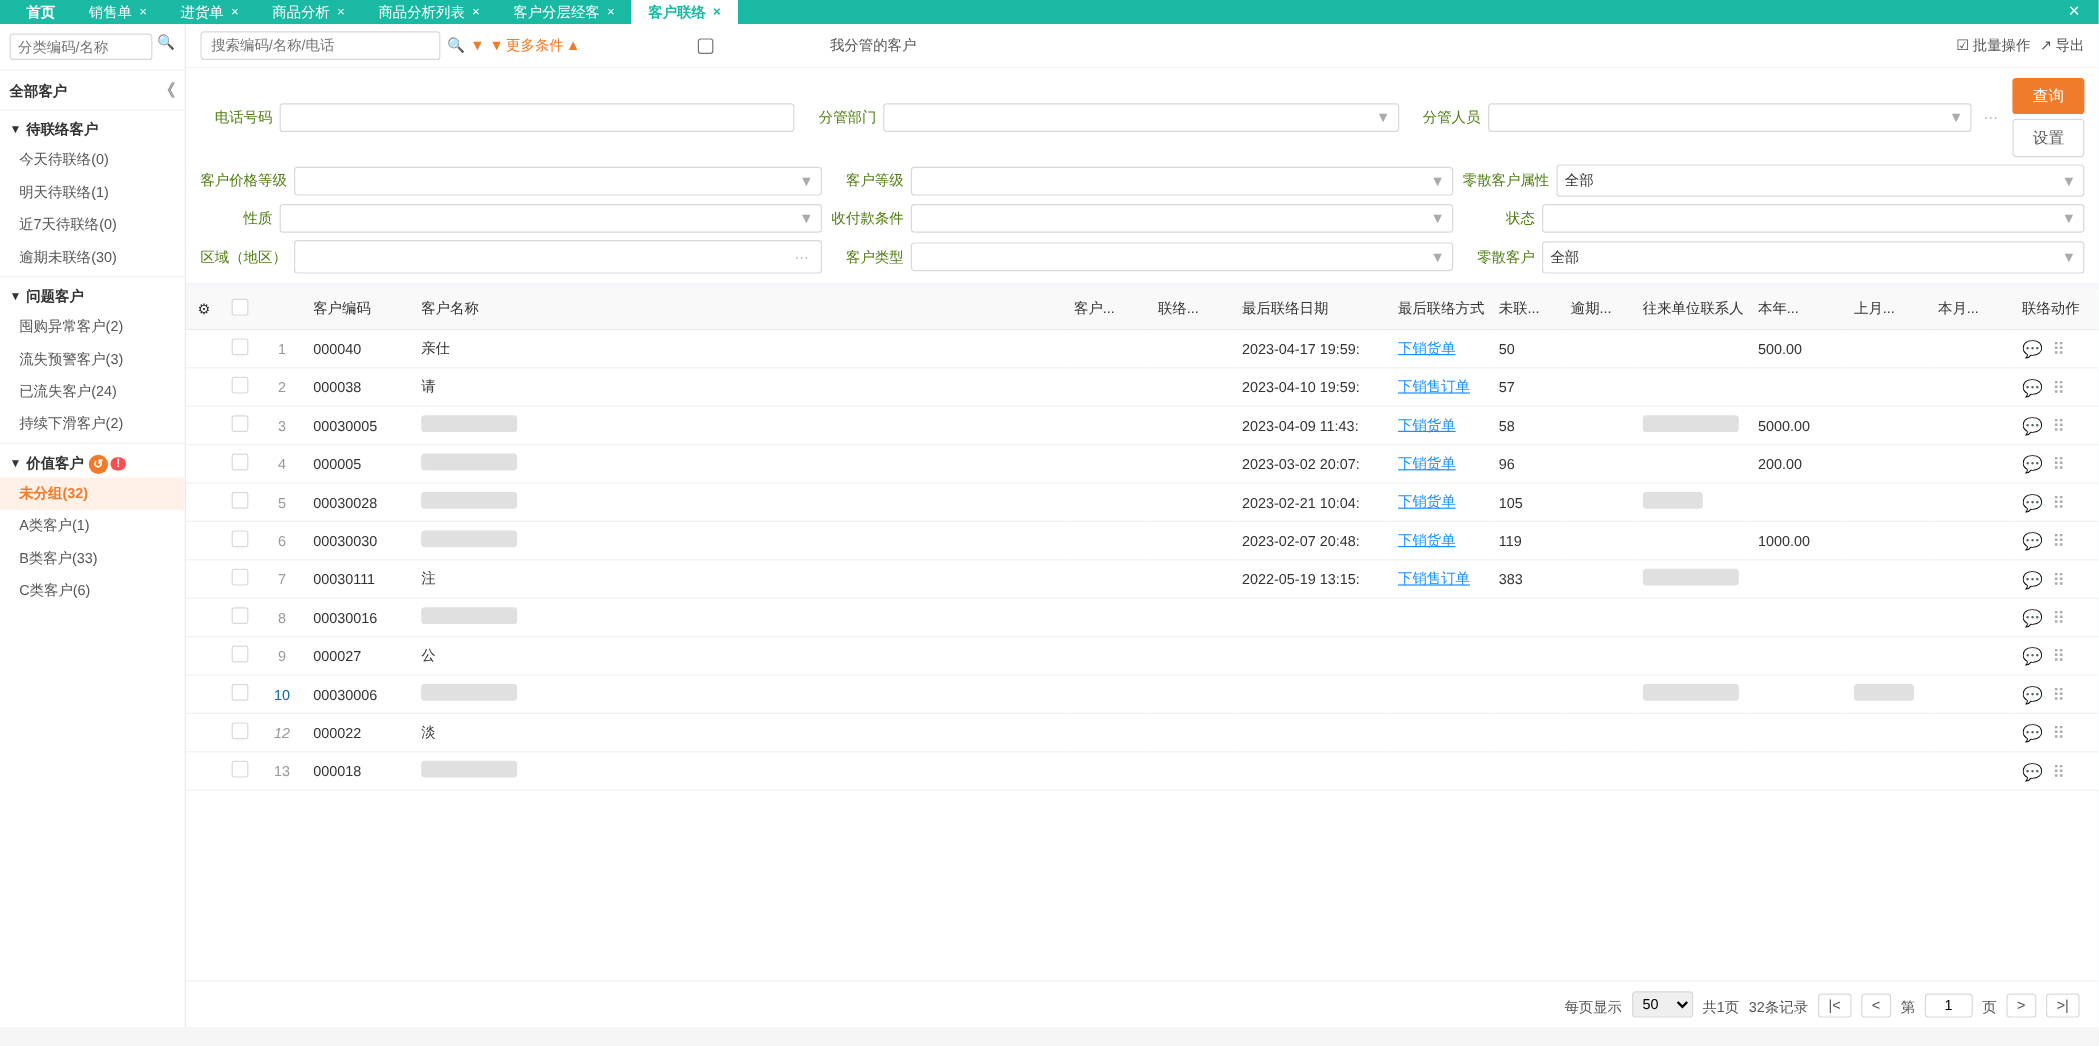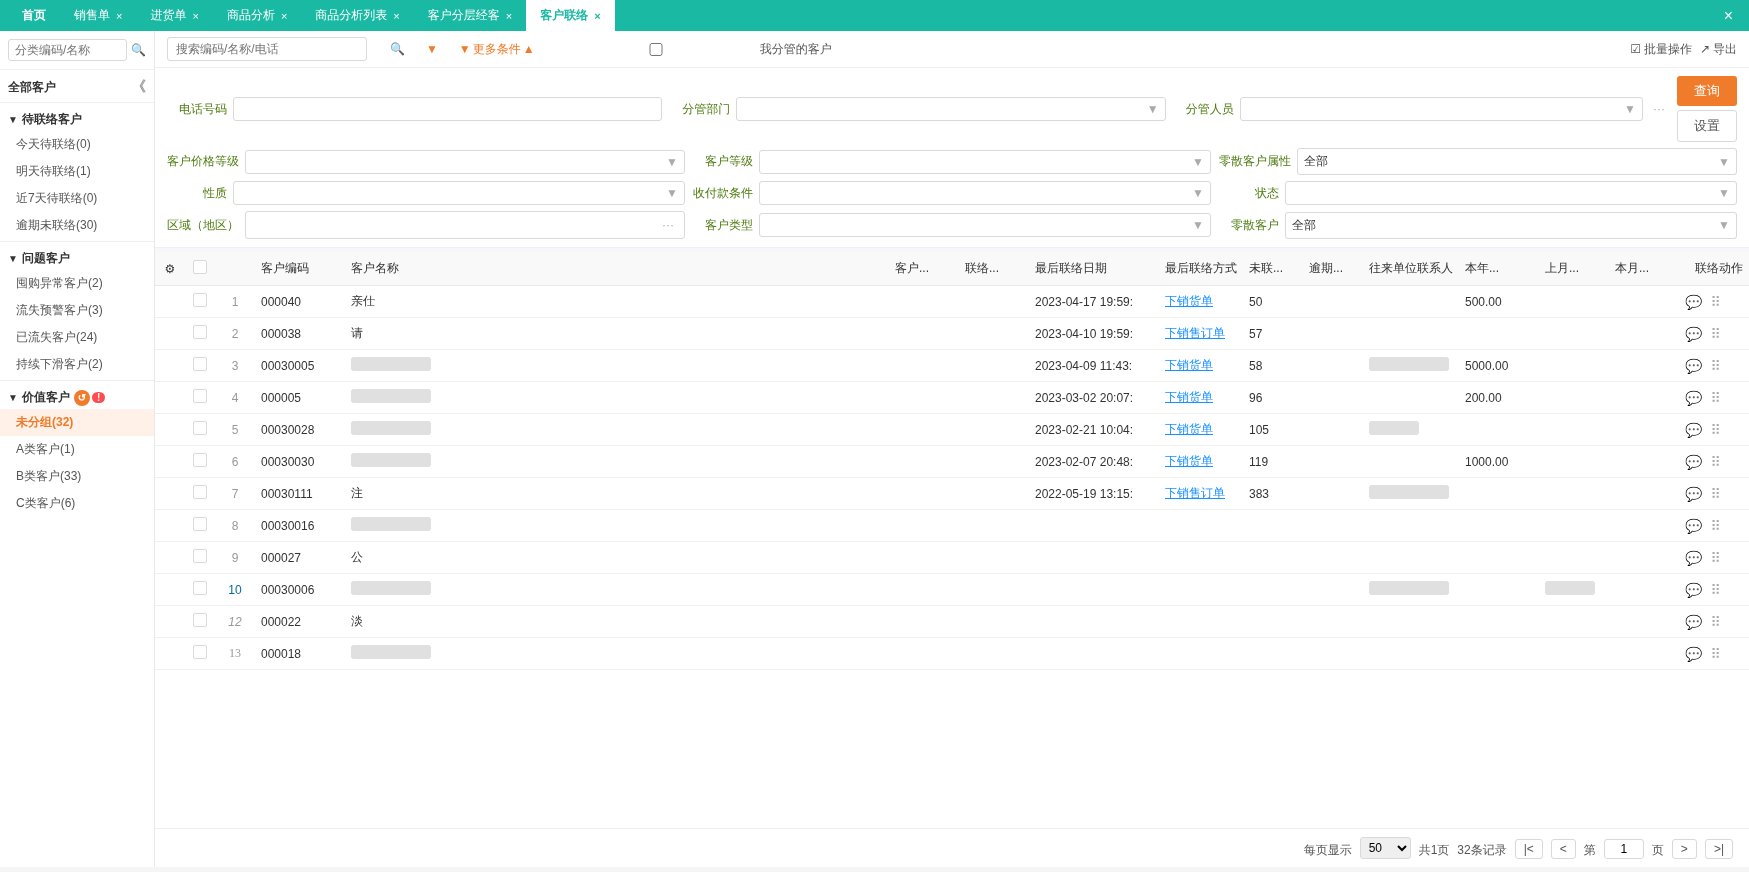--- a/index.html
+++ b/index.html
@@ -2,21 +2,21 @@
 <html><head>
   <meta charset="utf-8">
   <style>
     * { box-sizing: border-box; margin: 0; padding: 0; font-family: 'Microsoft YaHei', Arial, sans-serif; font-size: 12px; }
     body { background: #f5f5f5; overflow: hidden; width: 1749px; height: 872px; }
 
     
     .top-nav {
       display: flex; align-items: center;
       background: #1ab9a3;
-      height: 31px;
+      height: 20px;
       padding: 0 8px;
       color: white;
     }
     .top-nav .nav-tab {
       display: flex; align-items: center;
       padding: 0 14px;
       height: 36px;
       cursor: pointer;
       color: white;
       font-size: 13px;
@@ -47,21 +47,21 @@
     
     .sidebar {
       width: 155px;
       background: white;
       border-right: 1px solid #e8e8e8;
       display: flex;
       flex-direction: column;
       overflow-y: auto;
     }
     .sidebar-search {
-      display: flex; align-items: center;
+      display: flex; 
       padding: 8px;
       border-bottom: 1px solid #f0f0f0;
     }
     .sidebar-search input {
       border: 1px solid #d9d9d9; border-radius: 3px;
       padding: 3px 6px; width: 100%; font-size: 12px; outline: none;
     }
     .sidebar-search .search-icon { color: #aaa; margin-left: 4px; cursor: pointer; }
 
     .sidebar-section-header {
@@ -96,21 +96,21 @@
       background: #f5f7fa;
       overflow: hidden;
     }
 
     
     .filter-bar {
       background: white;
       padding: 6px 12px;
       display: flex;
       align-items: center;
-      gap: 21px;
+      gap: 4px;
       border-bottom: 1px solid #f0f0f0;
     }
     .filter-bar input {
       border: 1px solid #d9d9d9; border-radius: 3px;
       padding: 4px 8px; width: 200px; outline: none; font-size: 12px;
     }
     .filter-bar .search-btn { color: #1ab9a3; cursor: pointer; margin-left: 2px; }
     .filter-bar .more-conditions {
       color: #f07b2a; cursor: pointer; display: flex; align-items: center; gap: 2px;
     }
@@ -195,21 +195,21 @@
     .col-type { width: 70px; }
     .col-contact { width: 70px; }
     .col-date { width: 130px; }
     .col-way { width: 80px; }
     .col-days { width: 60px; }
     .col-overdue { width: 60px; }
     .col-contacts { width: 80px; }
     .col-year { width: 80px; }
     .col-lastmonth { width: 70px; }
     .col-thismonth { width: 70px; }
-    .col-actions { width: 70px; text-align: right; }
+    .col-actions { width: 70px; }
 
     .link-text { color: #1890ff; cursor: pointer; text-decoration: underline; }
     .action-icons { display: flex; gap: 8px; }
     .action-icon { color: #aaa; cursor: pointer; font-size: 14px; }
     .gear-th { display: flex; align-items: center; justify-content: center; }
 
     
     .blurred {
       background: #e0e0e0;
       border-radius: 3px;
@@ -793,21 +793,21 @@
     <td class="col-actions">
       <div class="action-icons">
         <span class="action-icon">💬</span>
         <span class="action-icon">⠿</span>
       </div>
     </td>
   </tr>
             <tr style="background: white;">
     <td class="col-check"></td>
     <td class="col-check"><span class="checkbox-custom"></span></td>
-    <td class="col-num" style="text-align:center;color:#999;font-family:Liberation Serif, serif;">13</td>
+    <td class="col-num" style="text-align:center;color:#999;">13</td>
     <td class="col-code">000018</td>
     <td class="col-name"><span class="blurred"></span></td>
     <td class="col-type"></td>
     <td class="col-contact"></td>
     <td class="col-date"></td>
     <td class="col-way"></td>
     <td class="col-days"></td>
     <td class="col-overdue"></td>
     <td class="col-contacts"></td>
     <td class="col-year"></td>

